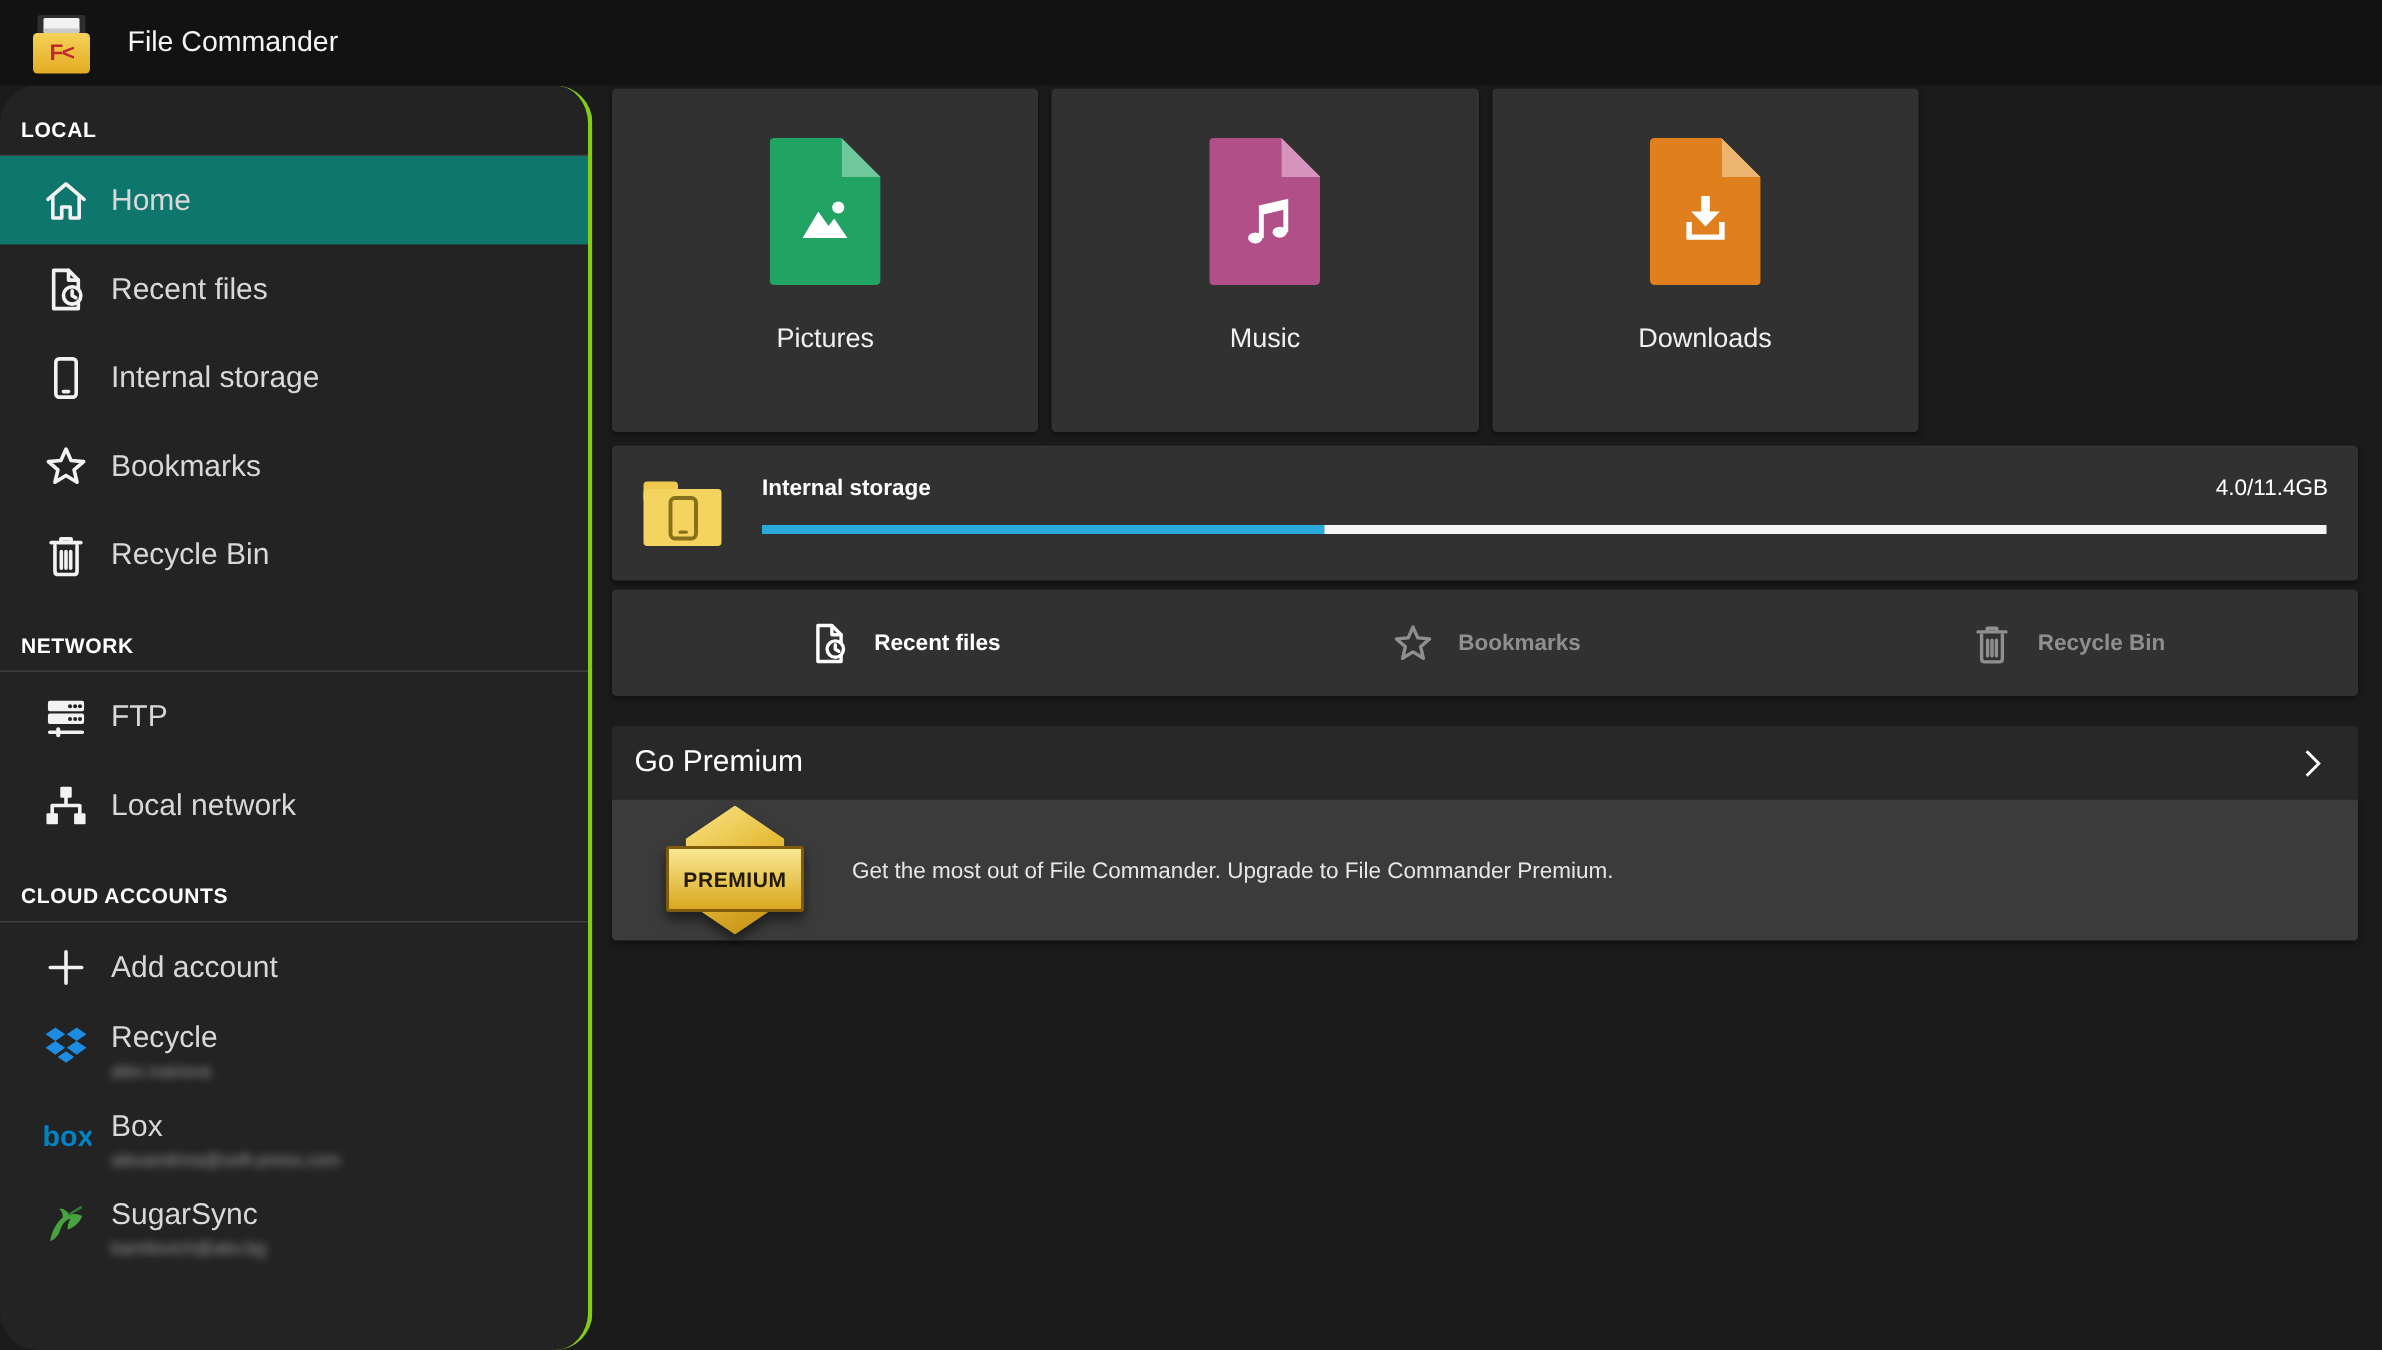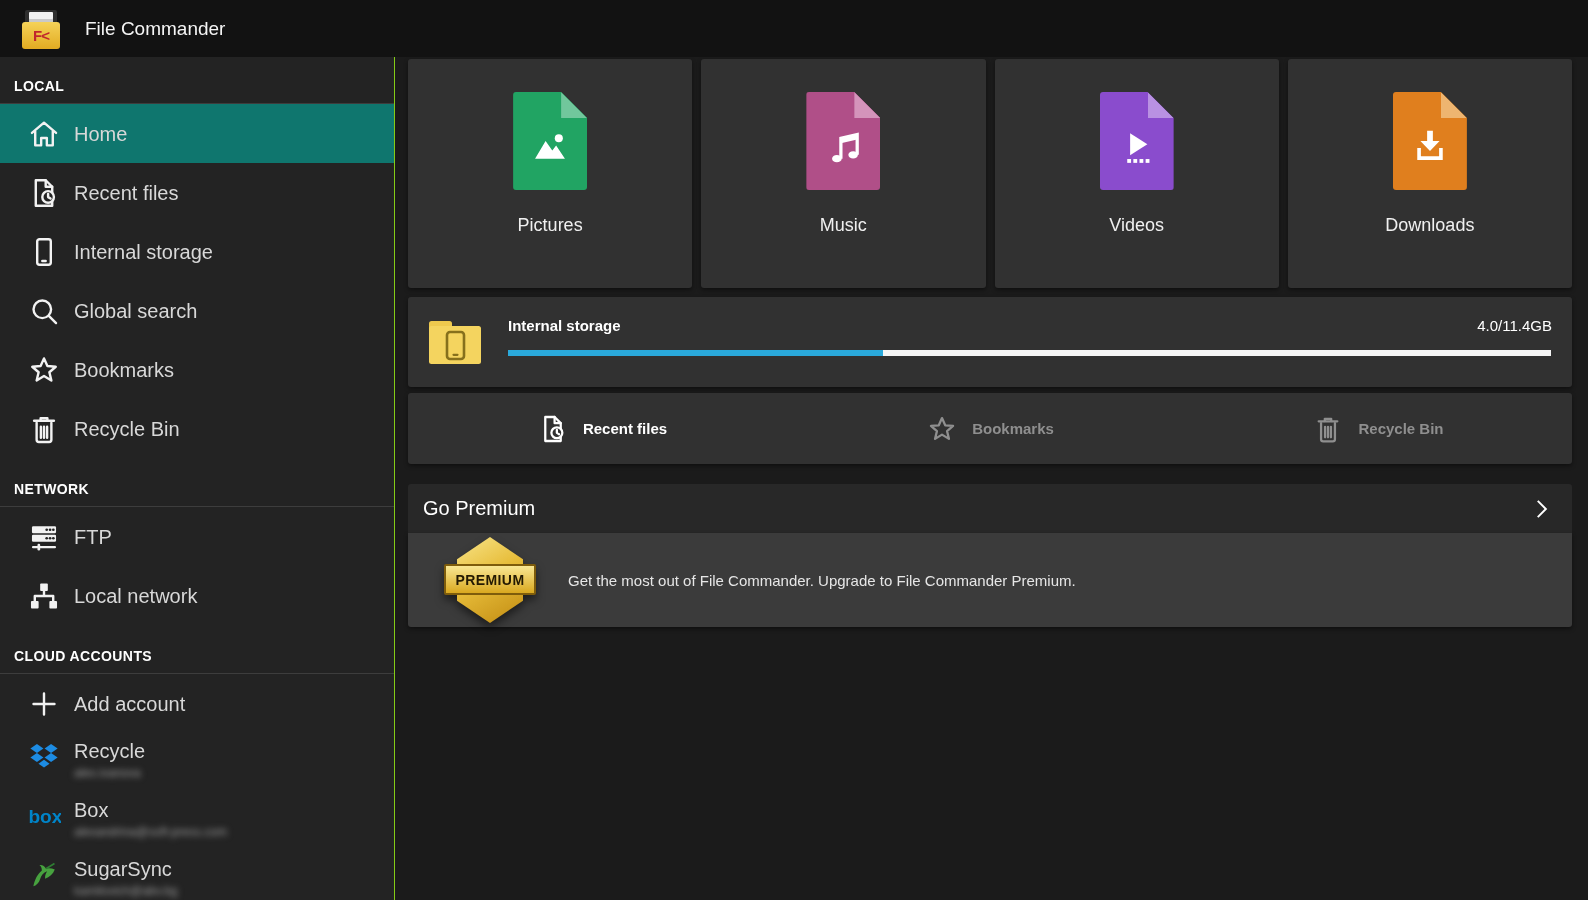--- a/index.html
+++ b/index.html
@@ -15,21 +15,21 @@
   .app-paper { position:absolute; top:3px; left:7px; right:7px; height:10px;
     background:#f2f2f2; border-radius:1px; box-shadow:inset 0 -3px 0 #c9c9c9; }
   .app-folder { position:absolute; bottom:0; left:0; right:0; height:27px;
     background:linear-gradient(180deg,#f5d258,#e2ab22); border-radius:3px;
     display:flex; align-items:center; justify-content:center;
     color:#c1272d; font-weight:bold; font-size:15px; letter-spacing:-1px; }
   .topbar-title { color:#f5f5f5; font-size:19px; margin-left:25px; }
 
   
   .sidebar { position:absolute; left:0; top:57px; width:395px; height:843px;
-    background:#232323; border-right:1px solid #84cc16; overflow:hidden; }
+    background:#232323; border-right:3px solid #84cc16; overflow:hidden;border-radius:25px; }
   .side-header { height:47px; display:flex; align-items:flex-end;
     padding:0 0 9px 14px; border-bottom:1px solid #3d3d3d;
     color:#ffffff; font-size:14px; font-weight:bold; letter-spacing:.4px; }
   .side-header.spaced { height:49px; }
   .side-item { height:59px; display:flex; align-items:center; cursor:pointer;
     color:#d8d8d8; }
   .side-item.active { background:#0f766e; }
   .side-icon { width:34px; height:34px; margin-left:27px; flex:0 0 34px;
     display:flex; align-items:center; justify-content:center; color:#f2f2f2; }
   .side-icon svg { width:34px; height:34px; }
@@ -86,21 +86,21 @@
     box-shadow:none;gap:20px; }
   .premium-title { color:#ffffff; font-size:20px; margin-left:15px; flex:1; }
   .chevron { width:26px; height:26px; margin-right:18px; }
   .premium-body { top:484px; height:94px; background:#3b3b3b;
     border-radius:0 0 3px 3px; display:flex; align-items:center; cursor:pointer; }
   .badge-wrap { position:relative; width:92px; height:86px; margin-left:36px;
     filter:drop-shadow(0 5px 4px rgba(0,0,0,.5)); }
   .badge-hex { position:absolute; left:13px; top:0; width:66px; height:86px;
     clip-path:polygon(50% 0, 100% 26%, 100% 74%, 50% 100%, 0 74%, 0 26%);
     background:linear-gradient(150deg,#f8e58a 0%,#e7bd3a 45%,#c28c12 100%); }
-  .badge-ribbon { position:absolute; left:0; right:0; top:27px; height:31px;
+  .badge-ribbon { position:absolute; left:0; right:0; top:27px; height:44px;
     background:linear-gradient(180deg,#f9e793,#d9a81f);
     border:2px solid #7e5c0b; border-radius:2px;
     display:flex; align-items:center; justify-content:center;
     color:#241a02; font-size:14px; font-weight:bold; letter-spacing:.4px; }
   .premium-desc { color:#e6e6e6; font-size:15px; margin-left:32px; }
 </style>
 </head>
 <body>
 
 <div class="topbar">
@@ -141,32 +141,20 @@
        </div>
     <div class="side-item  ">
          <span class="side-icon">
         <svg viewBox="0 0 24 24">
           <rect stroke="currentColor" stroke-width="1.7" fill="none" stroke-linecap="round" stroke-linejoin="round" x="7.2" y="3" width="9.6" height="18" rx="1.6"></rect>
           <path stroke="currentColor" stroke-width="1.7" fill="none" stroke-linecap="round" stroke-linejoin="round" d="M10.8 18.4 H13.2"></path>
         </svg>
       </span>
          <span class="side-texts">
            <span class="side-label">Internal storage</span>
-
-         </span>
-       </div>
-    <div class="side-item  ">
-         <span class="side-icon">
-        <svg viewBox="0 0 24 24">
-          <circle stroke="currentColor" stroke-width="1.7" fill="none" stroke-linecap="round" stroke-linejoin="round" cx="10.8" cy="10.8" r="6.2"></circle>
-          <path stroke="currentColor" stroke-width="1.7" fill="none" stroke-linecap="round" stroke-linejoin="round" d="M15.4 15.4 L20.5 20.5"></path>
-        </svg>
-      </span>
-         <span class="side-texts">
-           <span class="side-label">Global search</span>
 
          </span>
        </div>
     <div class="side-item  ">
          <span class="side-icon">
         <svg viewBox="0 0 24 24">
           <path stroke="currentColor" stroke-width="1.7" fill="none" stroke-linecap="round" stroke-linejoin="round" d="M12 3.8 L14.4 9.2 L20.3 9.7 L15.8 13.6 L17.2 19.4 L12 16.2 L6.8 19.4 L8.2 13.6 L3.7 9.7 L9.6 9.2 Z"></path>
         </svg>
       </span>
          <span class="side-texts">
@@ -302,33 +290,20 @@
          <span class="page-glyph"><svg viewBox="0 0 24 24">
               <path d="M10.9 18.6 V8 L19.4 6 V16.6" stroke="#fff" stroke-width="1.7" fill="none"></path>
               <path d="M10.9 7.6 L19.4 5.6 L19.4 8.6 L10.9 10.6 Z" fill="#fff"></path>
               <ellipse cx="8.8" cy="18.6" rx="2.5" ry="1.9" fill="#fff"></ellipse>
               <ellipse cx="17.3" cy="16.6" rx="2.5" ry="1.9" fill="#fff"></ellipse>
             </svg></span>
        </div>
        <div class="card-label">Music</div>
      </div>
       <div class="card">
-       <div class="page-icon" style="background:#8a4ccd">
-         <div class="page-fold" style="background:#b991e2"></div>
-         <span class="page-glyph"><svg viewBox="0 0 24 24">
-              <path d="M8.4 5.4 L17.4 11.1 L8.4 16.8 Z"></path>
-              <rect x="6.9" y="18.8" width="2" height="2"></rect>
-              <rect x="10.1" y="18.8" width="2" height="2"></rect>
-              <rect x="13.3" y="18.8" width="2" height="2"></rect>
-              <rect x="16.5" y="18.8" width="2" height="2"></rect>
-            </svg></span>
-       </div>
-       <div class="card-label">Videos</div>
-     </div>
-      <div class="card">
        <div class="page-icon" style="background:#e07f1e">
          <div class="page-fold" style="background:#eeb570"></div>
          <span class="page-glyph"><svg viewBox="0 0 24 24">
               <path d="M10.5 4 h3 v5.4 h3.5 L12 14.6 L7 9.4 h3.5 Z"></path>
               <path d="M6.3 13 V18.3 H17.7 V13" stroke="#fff" stroke-width="1.9" fill="none"></path>
             </svg></span>
        </div>
        <div class="card-label">Downloads</div>
      </div>
     </div>

